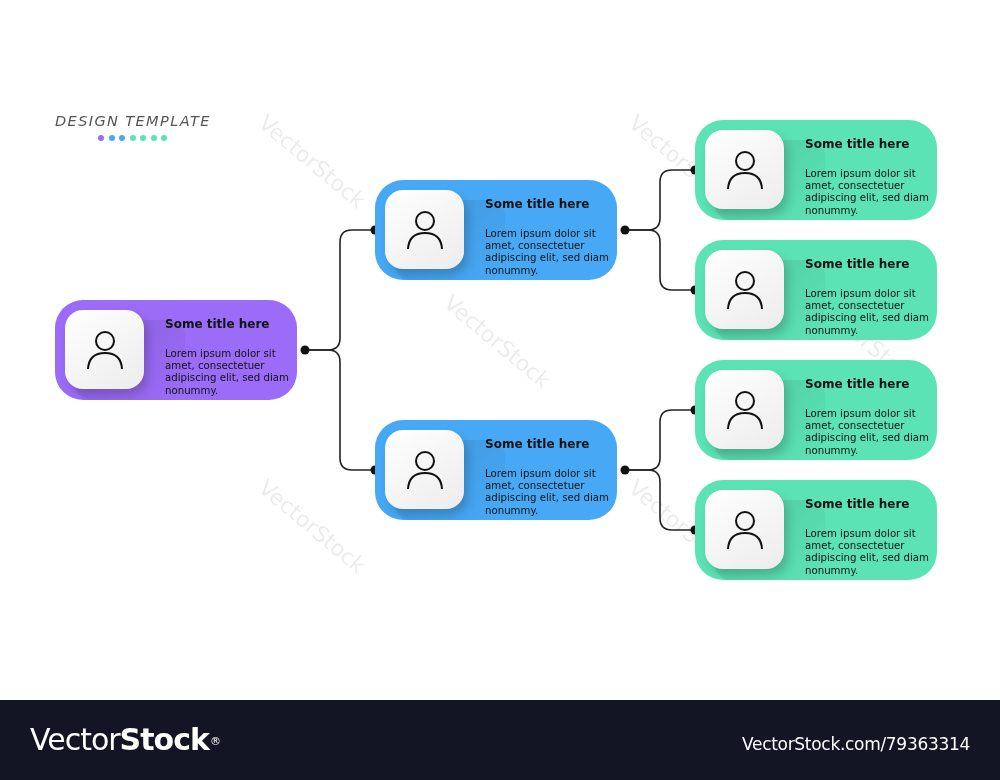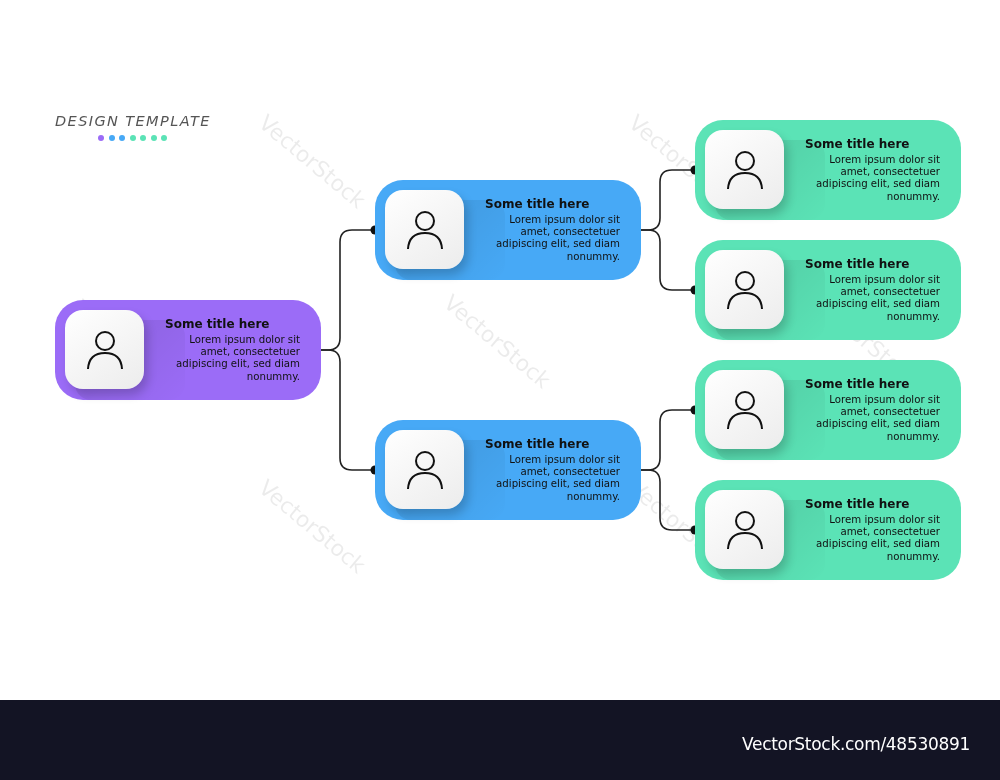--- a/index.html
+++ b/index.html
@@ -4,26 +4,26 @@
 <style>
   html, body { margin:0; padding:0; }
   body { width:1000px; height:780px; position:relative; overflow:hidden; background:#ffffff; font-family:"Liberation Sans", sans-serif; }
   .canvas { position:absolute; left:0; top:0; width:1000px; height:700px; background:#ffffff; }
   .header { position:absolute; left:55px; top:112px; }
   .title1 { font-family:"DejaVu Sans", sans-serif; font-weight:bold; font-size:19px; color:#111; letter-spacing:0.2px; line-height:22px; }
   .title2 { font-family:"DejaVu Sans", sans-serif; font-size:14.5px; color:#555; letter-spacing:1.4px; line-height:18px;font-style:italic; }
   .dots { display:flex; gap:4.5px; margin-top:5px; margin-left:43px; }
   .dot { width:6px; height:6px; border-radius:50%; }
   .links { position:absolute; left:0; top:0; }
-  .node { position:absolute; width:266px; height:100px; border-radius:28px; }
+  .node { position:absolute; width:242px; height:100px; border-radius:28px; }
   .node .shadow { position:absolute; left:20px; top:20px; width:110px; height:80px; border-radius:16px; background:linear-gradient(135deg, rgba(0,0,0,0.12), rgba(0,0,0,0)); }
   .node .icon-box { position:absolute; left:10px; top:10px; width:79px; height:79px; border-radius:18px; background:linear-gradient(145deg,#ffffff,#ececec); box-shadow:4px 6px 10px rgba(0,0,0,0.18); display:flex; align-items:center; justify-content:center; }
   .node .text { position:absolute; left:110px; top:16px; width:135px; }
   .node .ntitle { font-family:"DejaVu Sans", sans-serif; font-weight:bold; font-size:12px; color:#111; line-height:16px; white-space:nowrap; }
-  .node .nbody { font-family:"DejaVu Sans", sans-serif; font-size:10.2px; color:#111; line-height:12.2px; margin-top:2px;text-align:right; }
+  .node .nbody { font-family:"DejaVu Sans", sans-serif; font-size:10.2px; color:#111; line-height:12.2px; margin-top:16px; }
   .footer { position:absolute; left:0; top:700px; width:1000px; height:80px; background:#131424; }
   .brand { position:absolute; left:30px; top:22px; color:#fff; font-family:"DejaVu Sans", sans-serif; font-size:30px; line-height:36px; letter-spacing:-1px; }
   .brand .light { font-weight:normal; }
   .brand .bold { font-weight:bold; }
   .brand sup { font-size:11px; vertical-align:top; position:relative; top:2px; margin-left:1px; }
   .stock-id { position:absolute; right:30px; top:34px; color:#fff; font-family:"DejaVu Sans", sans-serif; font-size:17px; letter-spacing:-0.3px; }
   .wm { position:absolute; font-family:"DejaVu Sans", sans-serif; font-size:22px; color:rgba(0,0,0,0.08); transform:rotate(40deg); transform-origin:left top; white-space:nowrap; pointer-events:none; }
 </style>
 </head>
 <body>
@@ -169,14 +169,15 @@
         </svg>
     </div>
     <div class="text">
       <div class="ntitle">Some title here</div>
       <div class="nbody">Lorem ipsum dolor sit amet, consectetuer adipiscing elit, sed diam nonummy.</div>
     </div>
   </div>
 </div>
 
 <div class="footer">
-  <div class="stock-id">VectorStock.com/48530891</div>
+  <div class="brand"><span class="light">Vector</span><span class="bold">Stock</span><sup>®</sup></div>
+  <div class="stock-id">VectorStock.com/79363314</div>
 </div>
 
 </body></html>

